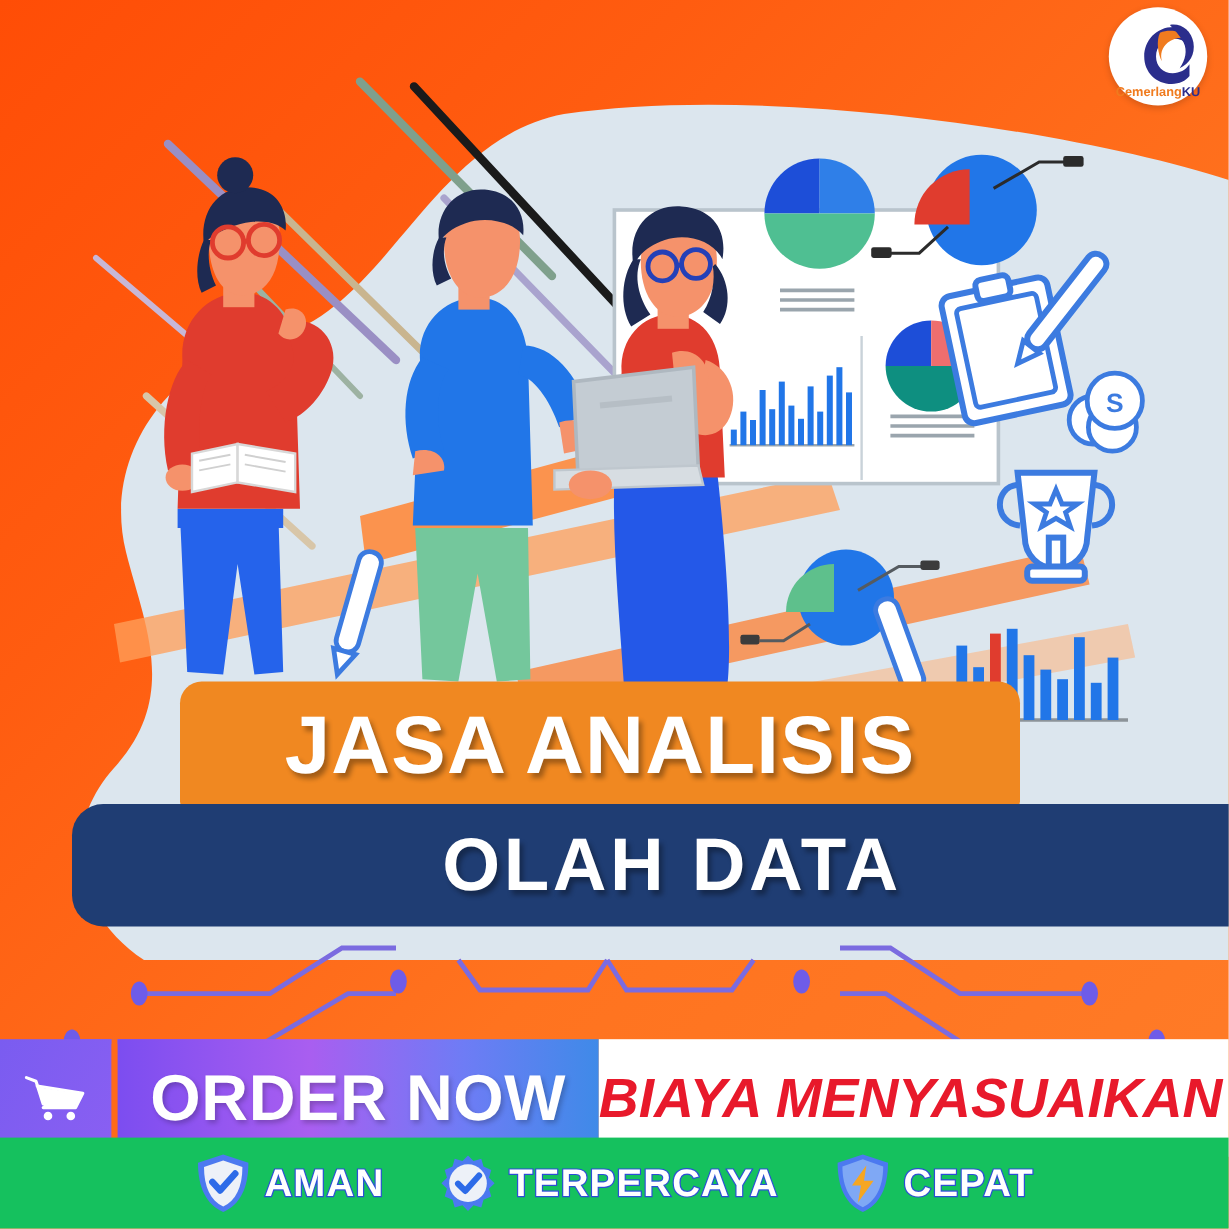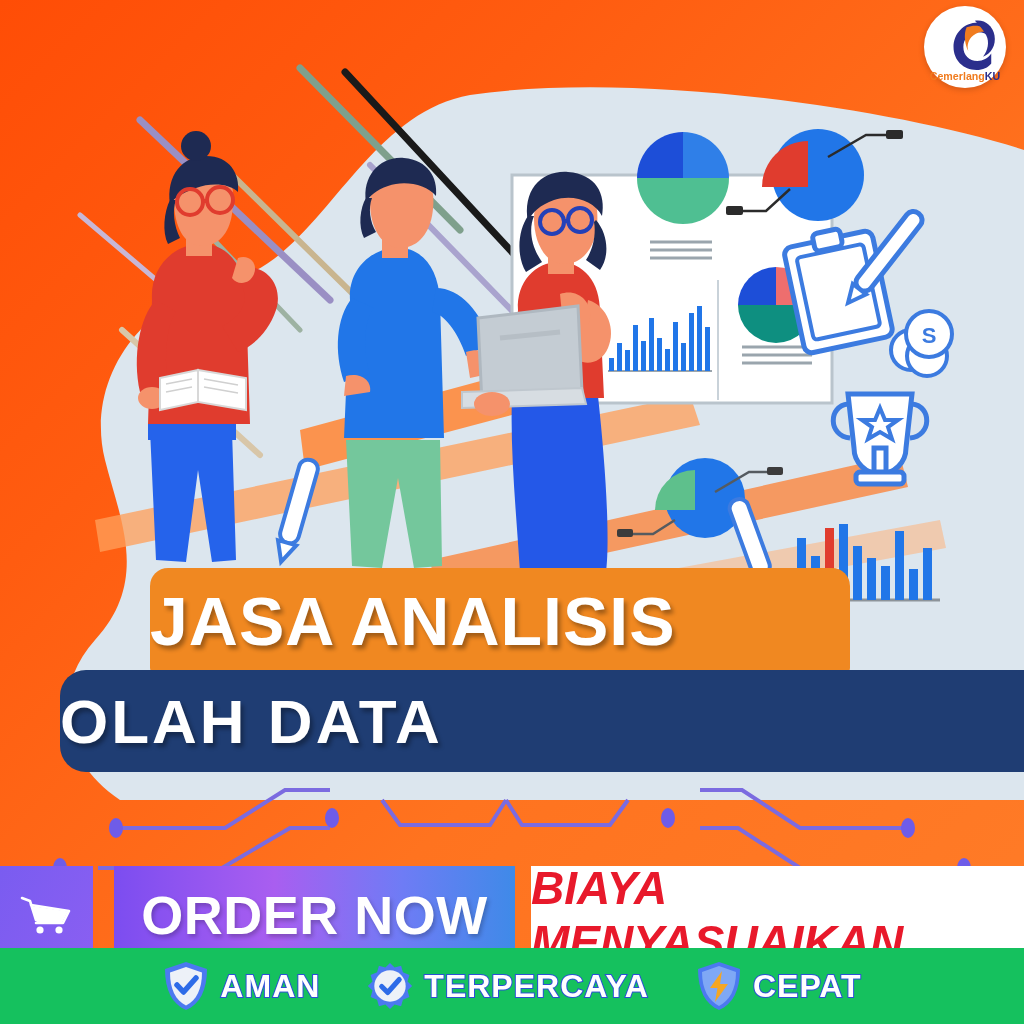--- a/index.html
+++ b/index.html
@@ -18,21 +18,21 @@
   .streaks{position:absolute;inset:0;}
   .streaks svg{width:100%;height:100%;display:block;}
 
   
   .illus{position:absolute;left:0;top:0;width:1024px;height:880px;}
   .illus svg{width:100%;height:100%;display:block;}
 
   
   .title-wrap{position:absolute;left:0;right:0;top:560px;height:220px;}
   .band{
-    position:absolute;display:flex;align-items:center;justify-content:flex-start;
+    position:absolute;display:flex;align-items:center;justify-content:center;
     color:#fff;font-weight:bold;letter-spacing:1px;
     text-shadow:3px 4px 4px rgba(0,0,0,.33);
   }
   .band-orange{
     left:150px;width:700px;top:8px;height:106px;
     background:#f08821;border-radius:18px 18px 6px 6px;
     font-size:68px;
   }
   .band-navy{
     left:60px;width:1000px;top:110px;height:102px;
@@ -48,21 +48,21 @@
   .logo{
     position:absolute;right:18px;top:6px;width:82px;height:82px;
     border-radius:50%;background:#fff;
     display:flex;align-items:center;justify-content:center;
     box-shadow:0 2px 6px rgba(0,0,0,.18);
   }
   .logo svg{width:82px;height:82px;display:block;}
 
   
   .orderbar{
-    position:absolute;left:0;top:866px;width:1024px;height:98px;display:flex;gap:16px;
+    position:absolute;left:0;top:866px;width:1024px;height:98px;display:flex;
   }
   .cart-cell{
     width:98px;height:100%;
     background:linear-gradient(120deg,#7a5cf0 0%,#8a5ff2 100%);
     display:flex;align-items:center;justify-content:center;
     border-right:5px solid #ff6a1a;
   }
   .cart-cell svg{width:56px;height:44px;}
   .order-cell{
     flex:0 0 401px;height:100%;

